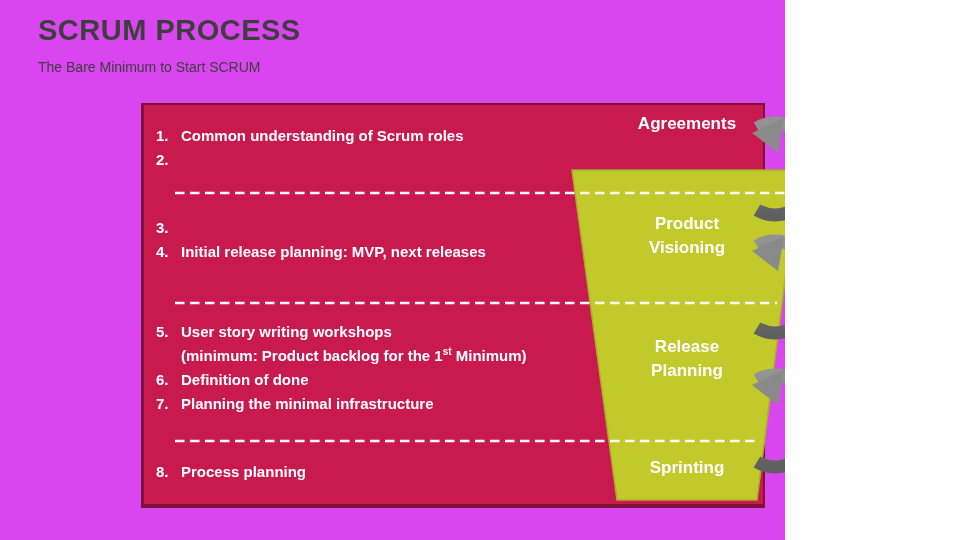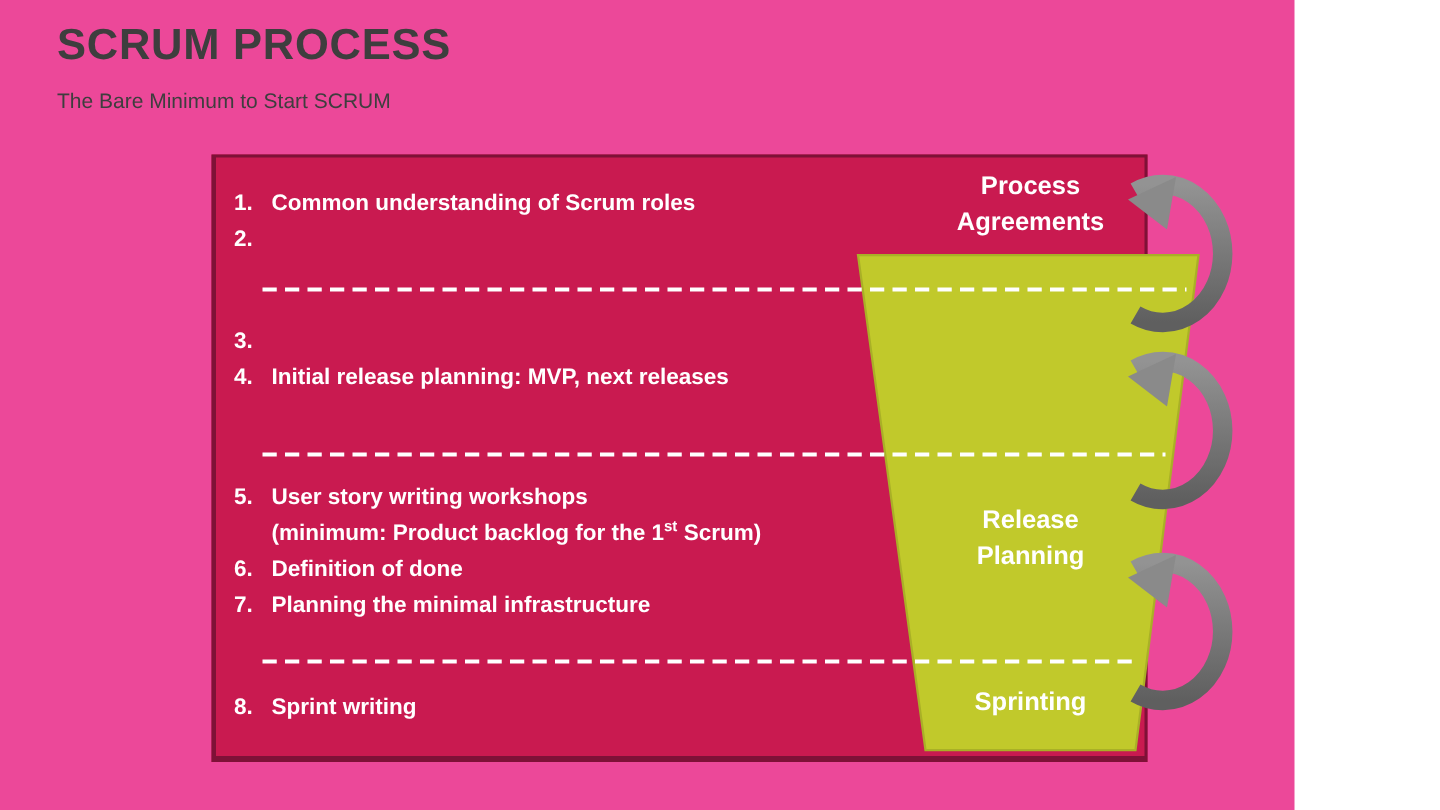--- a/index.html
+++ b/index.html
@@ -1,18 +1,18 @@
 <!DOCTYPE html>
 <html><head>
 <meta charset="utf-8">
 <style>
   html,body{margin:0;padding:0;}
   .stage{
-    position:relative; width:863px; height:540px;
-    background:#ec4899; overflow:hidden;
+    position:relative; width:785px; height:540px;
+    background:#d946ef; overflow:hidden;
     font-family:"Liberation Sans", sans-serif;
   }
   .title{
     position:absolute; left:38px; top:14px;
     font-size:29px; font-weight:bold; color:#3E3E3E; letter-spacing:0.5px;
   }
   .subtitle{
     position:absolute; left:38px; top:59px;
     font-size:14px; font-weight:400; color:#3E3E3E;
   }
@@ -60,33 +60,33 @@
     </div>
     <div class="row" style="top:111px">
       <span class="num">3.</span>
     </div>
     <div class="row" style="top:135px">
       <span class="num">4.</span>
       <span class="txt">Initial release planning: MVP, next releases</span>
     </div>
     <div class="row" style="top:215px">
       <span class="num">5.</span>
-      <span class="txt"><span>User story writing workshops</span><br><span>(minimum: Product backlog for the 1</span><sup>st</sup><span> Scrum)</span></span>
+      <span class="txt"><span>User story writing workshops</span><br><span>(minimum: Product backlog for the 1</span><sup>st</sup><span> Minimum)</span></span>
     </div>
     <div class="row" style="top:263px">
       <span class="num">6.</span>
       <span class="txt">Definition of done</span>
     </div>
     <div class="row" style="top:287px">
       <span class="num">7.</span>
       <span class="txt">Planning the minimal infrastructure</span>
     </div>
     <div class="row" style="top:355px">
       <span class="num">8.</span>
-      <span class="txt">Sprint writing</span>
+      <span class="txt">Process planning</span>
     </div>
   </div>
 
   <svg class="overlay" viewBox="0 0 960 540">
     <defs>
       <linearGradient id="agrad" x1="0" y1="0" x2="0" y2="1">
         <stop offset="0" stop-color="#939393"></stop>
         <stop offset="1" stop-color="#5F5F5F"></stop>
       </linearGradient>
     </defs>
@@ -105,22 +105,25 @@
       <path d="M 757 328 A 40 46 0 1 0 757 246" fill="none" stroke="url(#agrad)" stroke-width="13"></path>
       <polygon points="752,251 784,236 778,271" fill="#8A8A8A"></polygon>
     </g>
     <g>
       <path d="M 757 462 A 40 46 0 1 0 757 380" fill="none" stroke="url(#agrad)" stroke-width="13"></path>
       <polygon points="752,385 784,370 778,405" fill="#8A8A8A"></polygon>
     </g>
   </svg>
 
   <div class="stage-label" style="top:112px">
-    <div>Process</div>
     <div>Agreements</div>
+  </div>
+  <div class="stage-label" style="top:212px">
+    <div>Product</div>
+    <div>Visioning</div>
   </div>
   <div class="stage-label" style="top:335px">
     <div>Release</div>
     <div>Planning</div>
   </div>
   <div class="stage-label" style="top:456px">
     <div>Sprinting</div>
   </div>
 
 </div>

